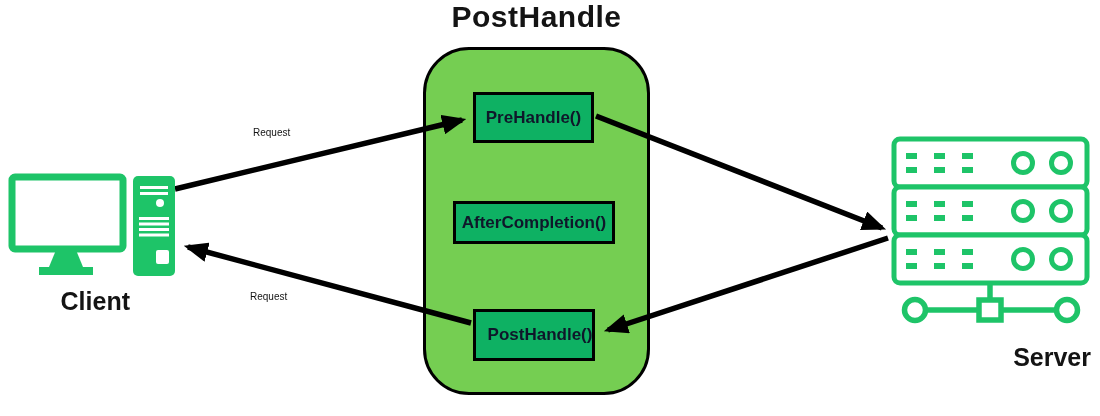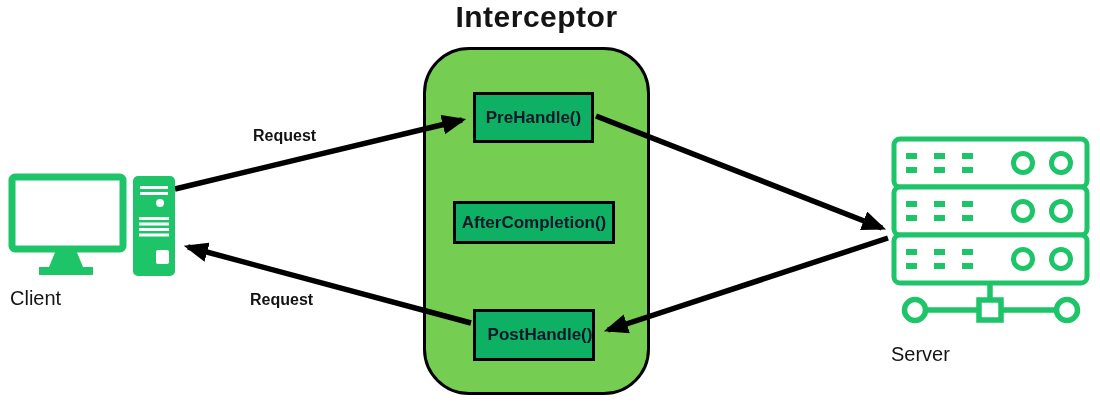--- a/index.html
+++ b/index.html
@@ -53,45 +53,45 @@
   .method.pre  { left: 473px; top: 92px;  width: 121px; height: 51px; }
   .method.after{ left: 453px; top: 201px; width: 162px; height: 43px; }
   .method.post { left: 473px; top: 309px; width: 122px; height: 52px; padding-left: 12px; }
   .arrows {
     position: absolute;
     left: 0; top: 0;
     pointer-events: none;
   }
   .flow-label {
     position: absolute;
-    font-size: 16px;
-    font-weight: 700;
+    font-size: 10px;
+    font-weight: 400;
     color: var(--text);
   }
   .flow-label.request  { left: 253px; top: 127px; }
   .flow-label.response { left: 250px; top: 291px; }
   .node-icon { position: absolute; }
   .client-icon { left: 8px;  top: 172px; }
   .server-icon { left: 890px; top: 136px; }
   .node-label {
     position: absolute;
-    text-align: left;
-    font-size: 20px;
-    font-weight: 400;
+    text-align: right;
+    font-size: 25px;
+    font-weight: 700;
     color: var(--text);
   }
   .node-label.client { left: 10px;  top: 287px; width: 120px; }
   .node-label.server { left: 891px; top: 343px; width: 200px; }
 </style>
 </head>
 <body>
 
 <div class="canvas">
 
-  <div class="title">Interceptor</div>
+  <div class="title">PostHandle</div>
 
   <div class="panel"></div>
 
   <div class="method pre">PreHandle()</div>
   <div class="method after">AfterCompletion()</div>
   <div class="method post">PostHandle()</div>
 
   <svg class="arrows" width="1100" height="416" viewBox="0 0 1100 416">
     <defs>
       <marker id="ah" markerUnits="strokeWidth" markerWidth="4.4" markerHeight="3.6" refX="3.6" refY="1.8" orient="auto">

